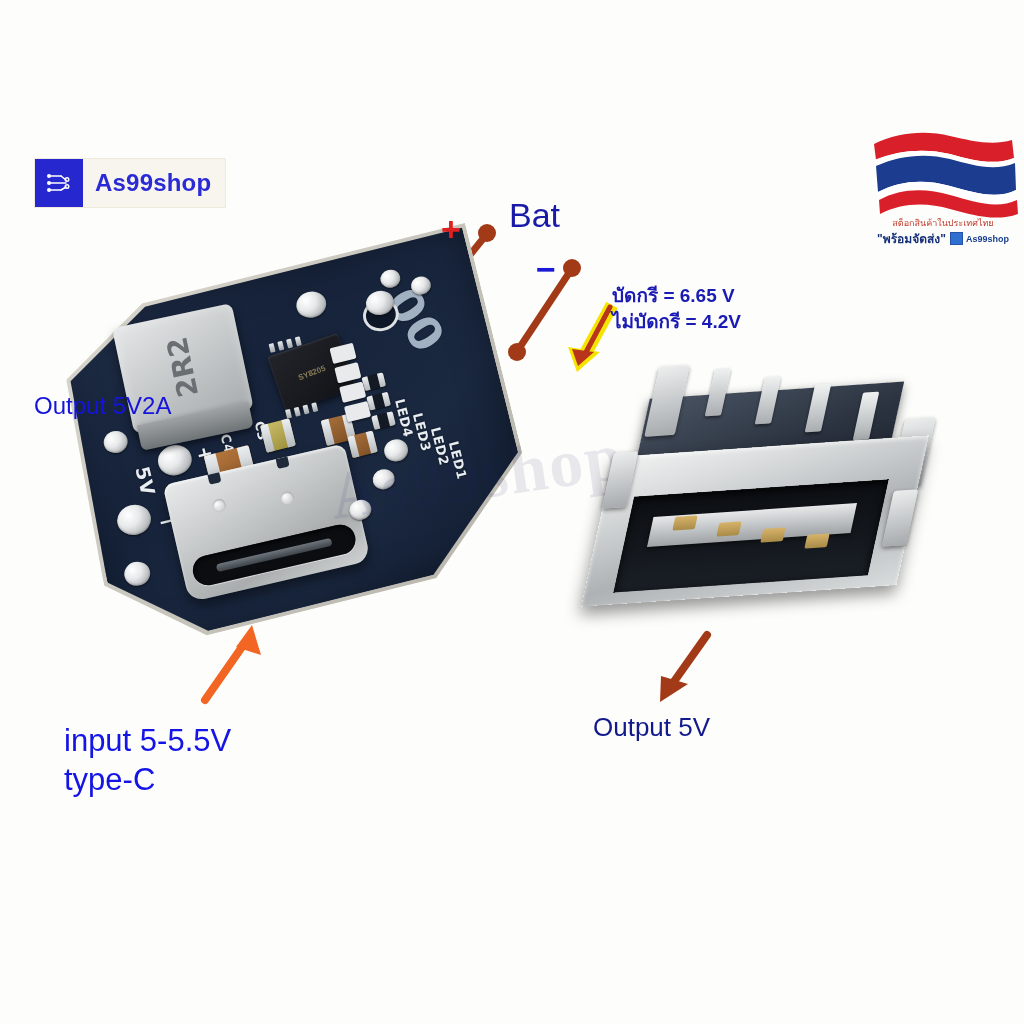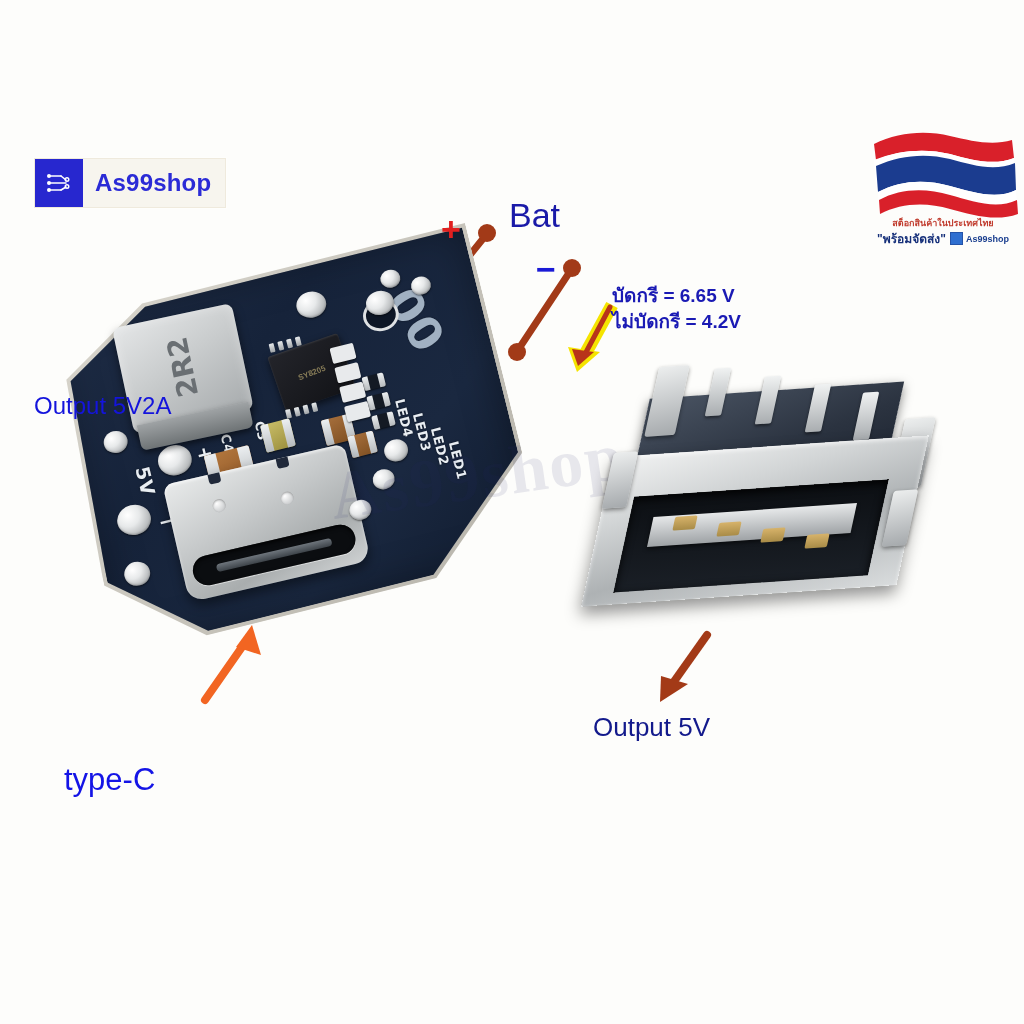--- a/index.html
+++ b/index.html
@@ -27,21 +27,21 @@
   #shop-logo .name{
     display:flex;align-items:center;padding:0 14px 0 12px;
     color:#2b2bd6;font-weight:bold;font-size:24px;letter-spacing:.2px;
   }
 
   
   #flag-wm{position:absolute;left:868px;top:126px;width:150px;height:135px;}
   #flag-wm svg{display:block;}
   #flag-wm .wm-line1{
     position:absolute;left:0;top:90px;width:150px;text-align:center;
-    font-size:9px;color:#c0392b;font-weight:bold;white-space:nowrap;
+    font-size:9px;color:#c0392b;font-weight:normal;white-space:nowrap;
   }
   #flag-wm .wm-line2{
     position:absolute;left:0;top:103px;width:150px;
     display:flex;align-items:center;justify-content:center;gap:4px;
     font-size:12px;color:#16307a;font-weight:bold;white-space:nowrap;
   }
   #flag-wm .wm-badge{
     display:inline-flex;align-items:center;gap:3px;
   }
   #flag-wm .wm-sq{width:11px;height:11px;background:#2f6fd0;display:inline-block;border:1px solid #2453a8;}
@@ -424,19 +424,19 @@
   <div class="ann" id="lbl-minus">−</div>
 
   <div class="ann" id="lbl-volt">
     <span>บัดกรี = 6.65 V</span>
     <span class="l2">ไม่บัดกรี = 4.2V</span>
   </div>
 
   <div class="ann" id="lbl-out2a">Output 5V2A</div>
 
   <div class="ann" id="lbl-input">
-    <br>
+    <span>input 5-5.5V</span><br>
     <span>type-C</span>
   </div>
 
   <div class="ann" id="lbl-out5v">Output 5V</div>
 
 </div>
 
 </body></html>

